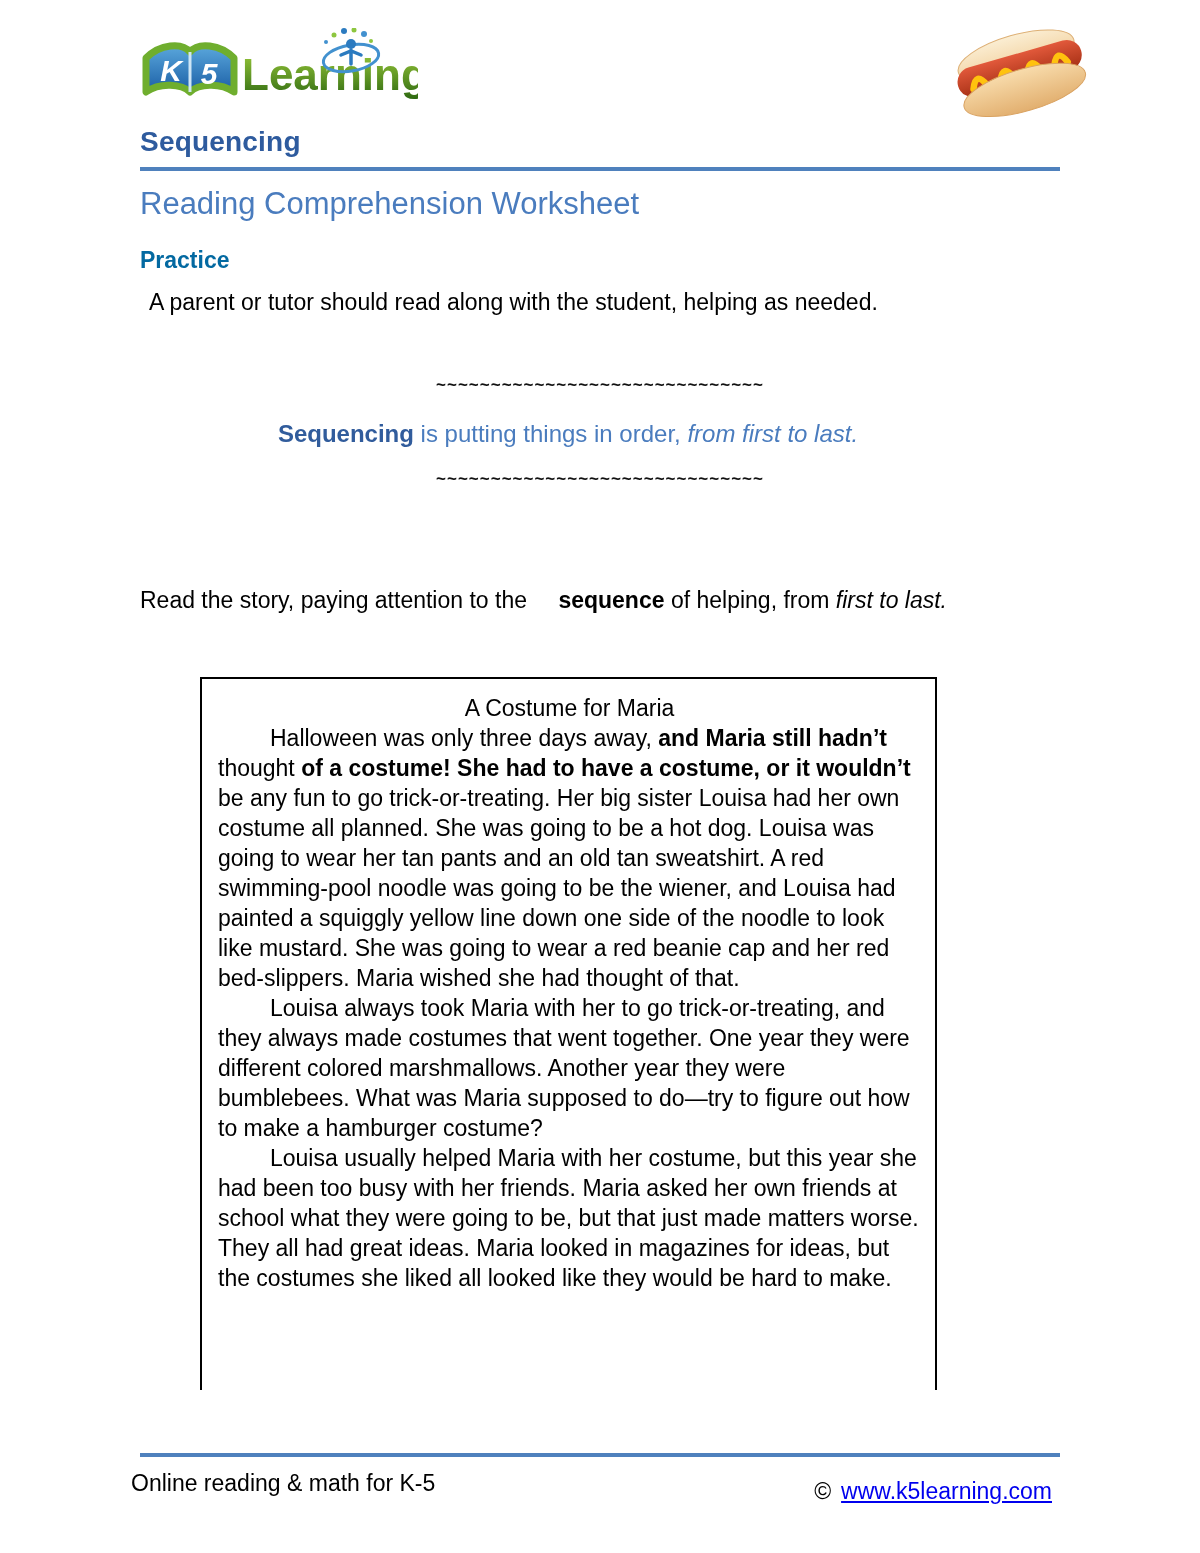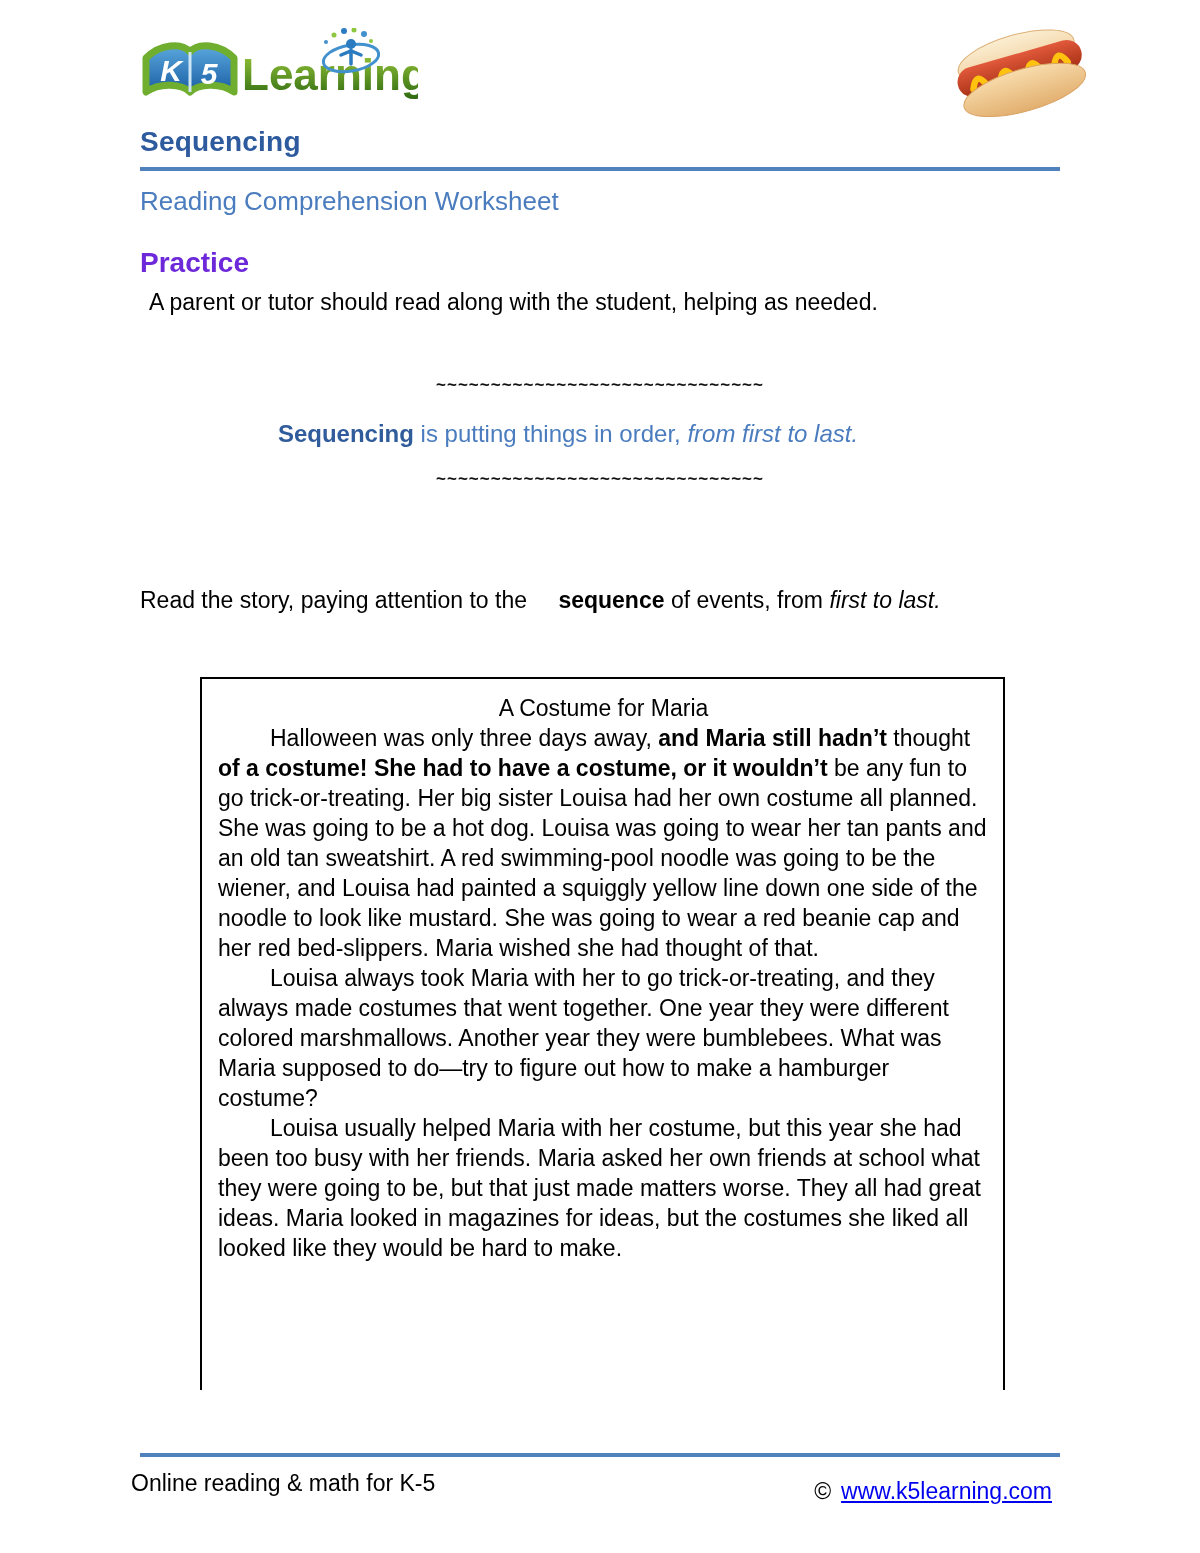--- a/index.html
+++ b/index.html
@@ -13,26 +13,26 @@
   .page-title {
     position:absolute; left:140px; top:126px; margin:0;
     font-size:28px; font-weight:bold; color:#2E5B9E; letter-spacing:0.2px;
   }
   .title-rule {
     position:absolute; left:140px; top:167px; width:920px; height:4px;
     background:#4F81BD;
   }
   .page-subtitle {
     position:absolute; left:140px; top:186px; margin:0;
-    font-size:26px; color:#4A7CBE; font-weight:normal;
+    font-size:31px; color:#4A7CBE; font-weight:normal;
   }
   
   .practice-heading {
     position:absolute; left:140px; top:247px; margin:0;
-    font-size:28px; font-weight:bold; color:#6d28d9;
+    font-size:23px; font-weight:bold; color:#0369a1;
   }
   .practice-body {
     position:absolute; left:140px; top:280px; margin:9px;
     font-size:23px; color:#000;
   }
   
   .tilde-row {
     position:absolute; left:0; width:1200px; text-align:center; margin:0;
     font-size:17px; letter-spacing:1px; color:#111; font-weight:bold;
   }
@@ -46,21 +46,21 @@
   .definition-line .emph { font-style:italic; }
   
   .instruction {
     position:absolute; left:140px; top:584px; width:890px; margin:0;
     font-size:23px; line-height:33px; color:#000;
   }
   .instruction .b { font-weight:bold;margin-left:25px; }
   .instruction .i { font-style:italic; }
   
   .story-box {
-    position:absolute; left:200px; top:677px; width:805px; height:713px;
+    position:absolute; left:200px; top:677px; width:737px; height:713px;
     border:2px solid #000; border-bottom:none; box-sizing:border-box;
     padding:14px 14px 0 16px; overflow:hidden;
   }
   .story-title {
     margin:0; text-align:center; font-size:23px; line-height:30px; color:#000;
     font-weight:normal;
   }
   .story-par {
     margin:0; font-size:23px; line-height:30px; color:#000; text-indent:52px;
   }
@@ -151,21 +151,21 @@
   <div class="title-rule"></div>
   <h2 class="page-subtitle">Reading Comprehension Worksheet</h2>
 
   <p class="practice-heading">Practice</p>
   <p class="practice-body">A parent or tutor should read along with the student, helping as needed.</p>
 
   <p class="tilde-row tilde-top">~~~~~~~~~~~~~~~~~~~~~~~~~~~~~~</p>
   <p class="definition-line"><span class="term">Sequencing</span><span> is putting things in order, </span><span class="emph">from first to last.</span></p>
   <p class="tilde-row tilde-bottom">~~~~~~~~~~~~~~~~~~~~~~~~~~~~~~</p>
 
-  <p class="instruction"><span>Read the story, paying attention to the </span><span class="b">sequence</span><span> of events, from </span><span class="i">first to last.</span></p>
+  <p class="instruction"><span>Read the story, paying attention to the </span><span class="b">sequence</span><span> of helping, from </span><span class="i">first to last.</span></p>
 
   <div class="story-box">
     <p class="story-title">A Costume for Maria</p>
     <div>
         <p class="story-par"><span>Halloween was only three days away, </span><span class="b">and Maria still hadn’t</span><span> thought </span><span class="b">of a costume! She had to have a costume, or it wouldn’t</span><span> be any fun to go trick-or-treating. Her big sister Louisa had her own costume all planned. She was going to be a hot dog. Louisa was going to wear her tan pants and an old tan sweatshirt. A red swimming-pool noodle was going to be the wiener, and Louisa had painted a squiggly yellow line down one side of the noodle to look like mustard. She was going to wear a red beanie cap and her red bed-slippers. Maria wished she had thought of that.</span></p>
         <p class="story-par"><span>Louisa always took Maria with her to go trick-or-treating, and they always made costumes that went together. One year they were different colored marshmallows. Another year they were bumblebees. What was Maria supposed to do—try to figure out how to make a hamburger costume?</span></p>
         <p class="story-par"><span>Louisa usually helped Maria with her costume, but this year she had been too busy with her friends. Maria asked her own friends at school what they were going to be, but that just made matters worse. They all had great ideas. Maria looked in magazines for ideas, but the costumes she liked all looked like they would be hard to make.</span></p>
       </div>
   </div>
 

